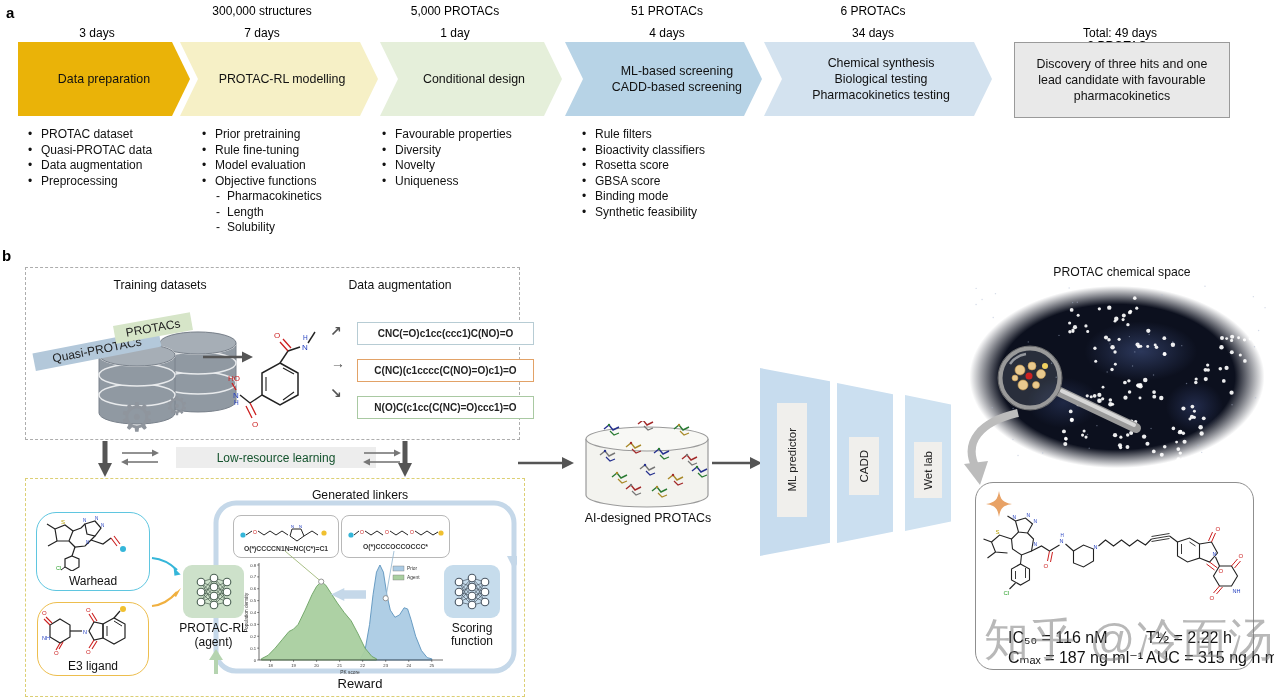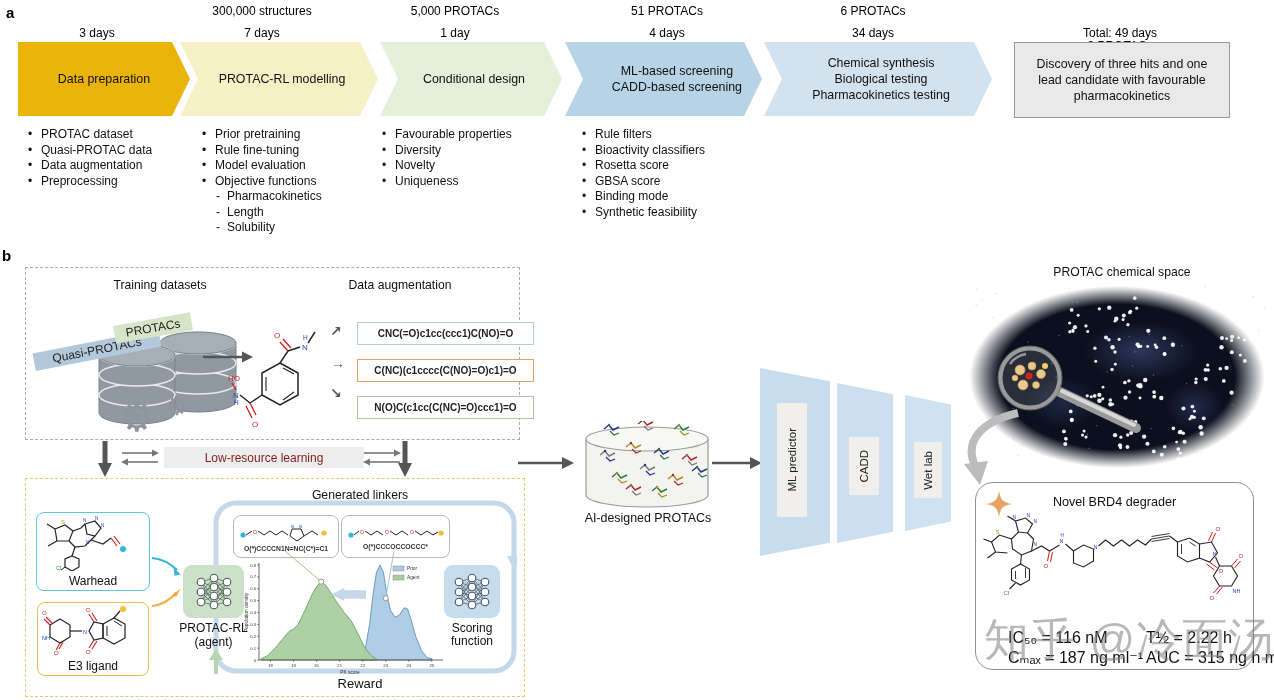--- a/index.html
+++ b/index.html
@@ -20,23 +20,23 @@
   
   #panelB{position:absolute;left:0;top:245px;width:1274px;height:455px;}
   .dashbox{position:absolute;border:1.2px dashed #adadad;background:transparent;}
   .dashbox.yellow{border-color:#dccf74;}
   .btitle{position:absolute;font-size:12.2px;color:#111;text-align:center;}
   .tag{position:absolute;font-size:12px;padding:2px 8px;color:#222;}
   .smiles-box{position:absolute;left:12px;width:175px;height:21px;background:#fff;
               font-size:10px;font-weight:bold;letter-spacing:0;display:flex;align-items:center;
               justify-content:center;color:#222;}
   .mini-arrow{position:absolute;font-size:14px;font-weight:bold;color:#555;}
-  .lowres{position:absolute;left:164px;top:202px;width:200px;height:21px;background:#ededed;
-          font-size:12px;display:flex;align-items:center;justify-content:center;color:#7f1d1d;}
-  .roundbox{position:absolute;border-radius:8px;background:#fff;}
+  .lowres{position:absolute;left:176px;top:202px;width:200px;height:21px;background:#ededed;
+          font-size:12px;display:flex;align-items:center;justify-content:center;color:#14532d;}
+  .roundbox{position:absolute;border-radius:20px;background:#fff;}
   .nnbox{position:absolute;border-radius:9px;display:flex;align-items:center;justify-content:center;}
   .small-lbl{position:absolute;font-size:12px;text-align:center;color:#111;}
   .linkerbox{position:absolute;width:104px;height:41px;background:#fff;border:1.2px solid #b8b8b8;
              border-radius:8px;display:flex;flex-direction:column;align-items:center;justify-content:center;}
   .linker-smiles{font-size:6.8px;font-weight:bold;color:#333;margin-top:1px;}
   .block-arrow-left{position:absolute;background:#c5d8e9;
       clip-path:polygon(100% 18%,38% 18%,38% 0,0 50%,38% 100%,38% 82%,100% 82%);}
   .funnel{position:absolute;}
   .funnel-lblbox{position:absolute;background:#f0efec;display:flex;align-items:center;justify-content:center;}
   .vtext{writing-mode:vertical-rl;transform:rotate(180deg);font-size:11.5px;color:#222;white-space:nowrap;}
@@ -777,21 +777,20 @@
     </svg>
     <svg class="abs" style="left:950px;top:163px;" width="75" height="80" viewBox="0 0 75 80">
       <path d="M68,5 C30,14 13,34 26,60" fill="none" stroke="#bcbcbc" stroke-width="8"></path>
       <polygon points="14,56 38,53 30,77" fill="#bcbcbc"></polygon>
     </svg>
 
     <div class="brd4box">
       <svg class="abs" style="left:10px;top:8px;" width="26" height="26" viewBox="0 0 26 26">
         <path d="M13,0 C14.5,9 17,11.5 26,13 C17,14.5 14.5,17 13,26 C11.5,17 9,14.5 0,13 C9,11.5 11.5,9 13,0 Z" fill="#e8a266"></path>
       </svg>
-      <div class="brd4-title">Novel BRD4 degrader</div>
       <svg class="abs" style="left:4px;top:28px;" width="268" height="112" viewBox="0 0 265 112">
         <path d="M34,10 L44,7 L51,13 L46,22 L37,21 Z" fill="none" stroke="#222" stroke-width="1.1"></path>
         <text x="31" y="8" font-size="5" fill="#2540c0">N</text>
           <text x="45" y="6" font-size="5" fill="#2540c0">N</text>
           <text x="52" y="12" font-size="5" fill="#2540c0">N</text>
         <path d="M34,10 L26,5" stroke="#222" stroke-width="1.1"></path>
         <path d="M37,21 L30,28 L31,38 L40,44 L50,40 L52,28 L46,22" fill="none" stroke="#222" stroke-width="1.1"></path>
         <text x="52" y="35" font-size="5" fill="#2540c0">N</text>
         <path d="M30,28 L18,24 L10,31 L14,41 L26,42" fill="none" stroke="#222" stroke-width="1.1"></path>
         <text x="14" y="23" font-size="6" fill="#b8a000">S</text>

